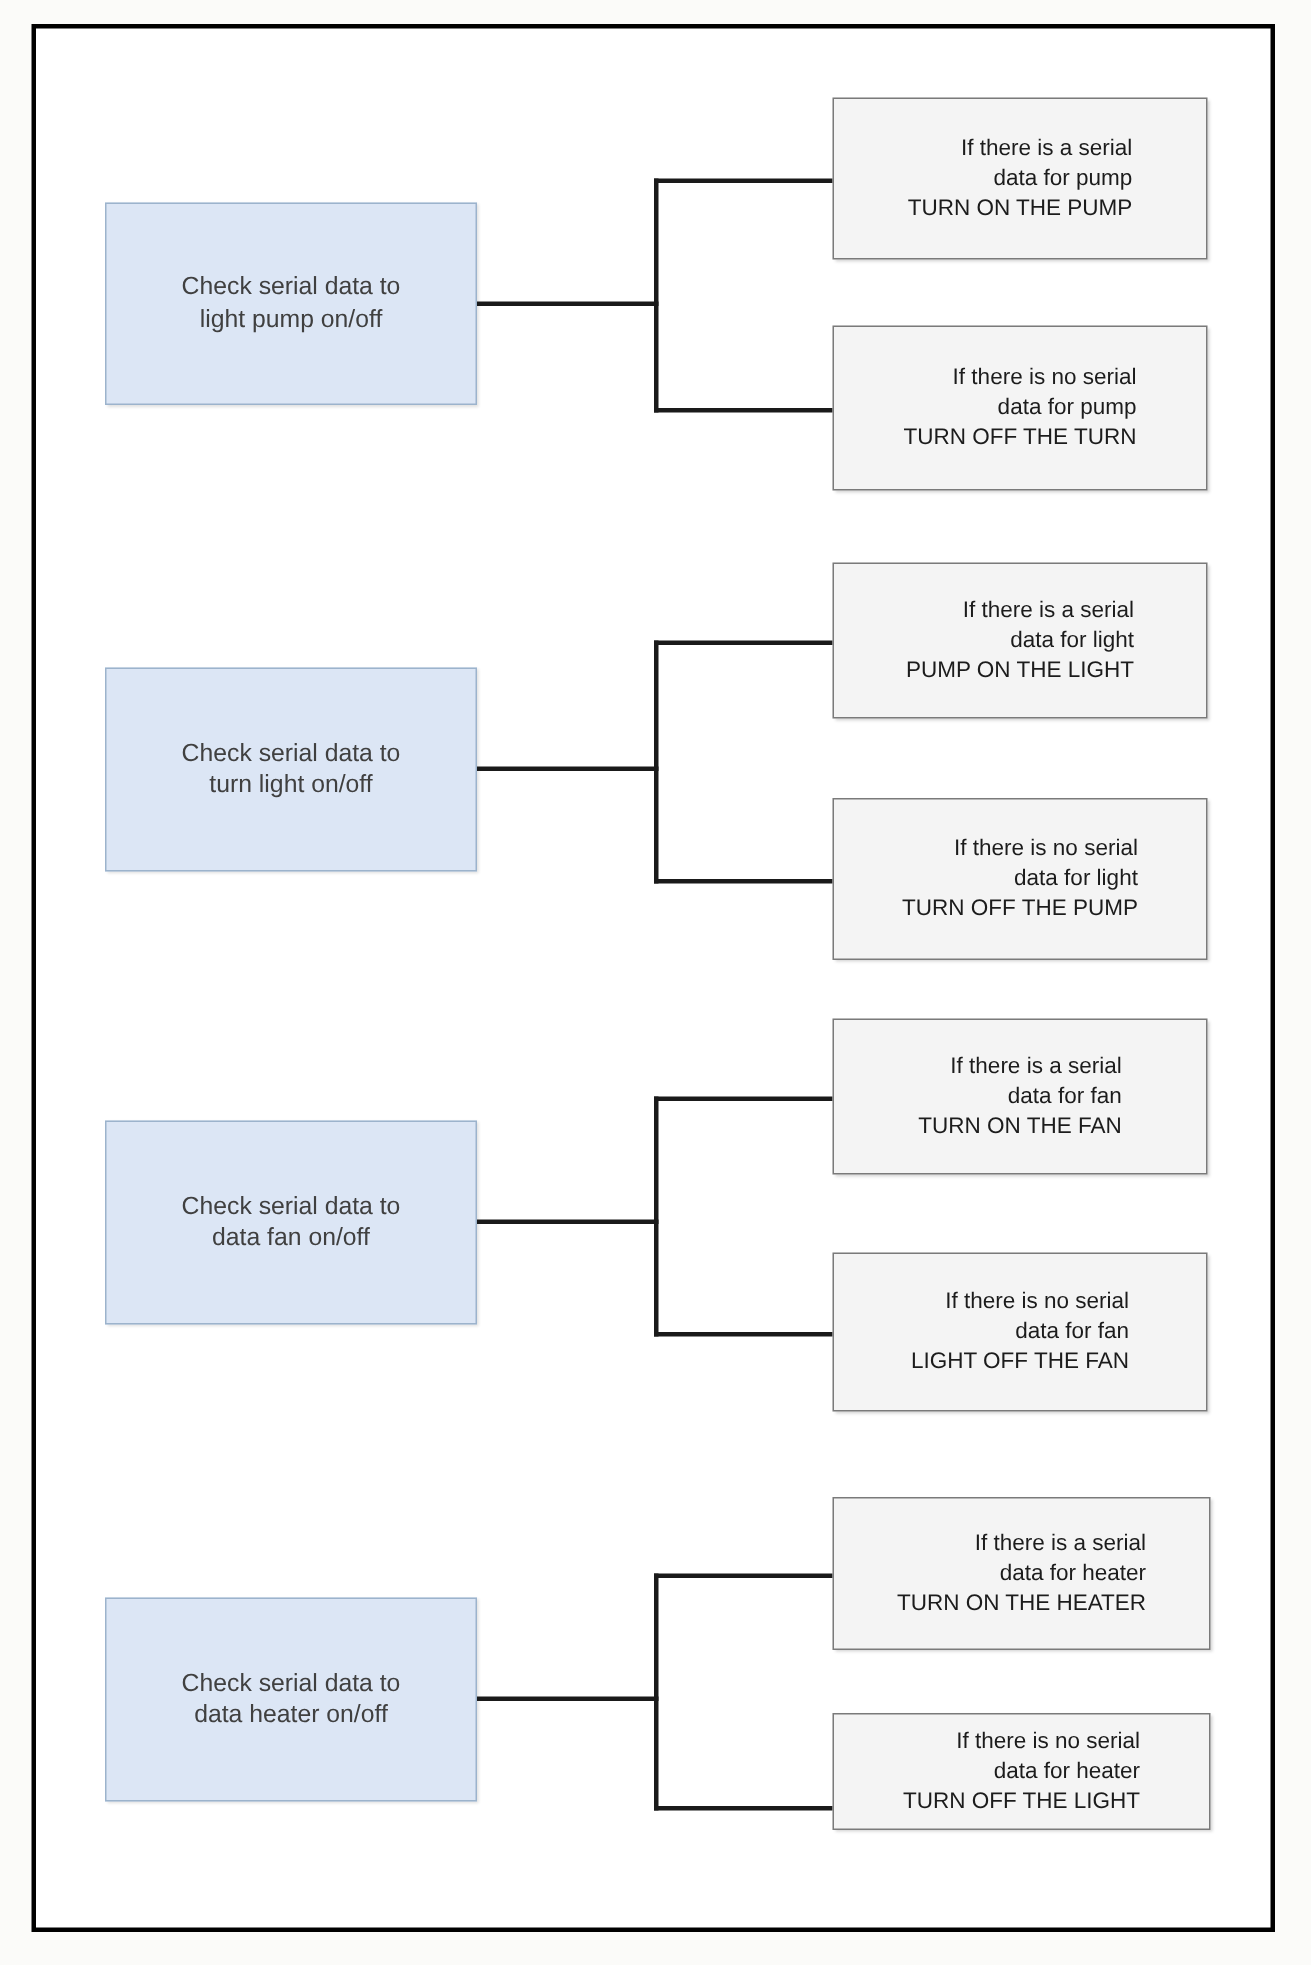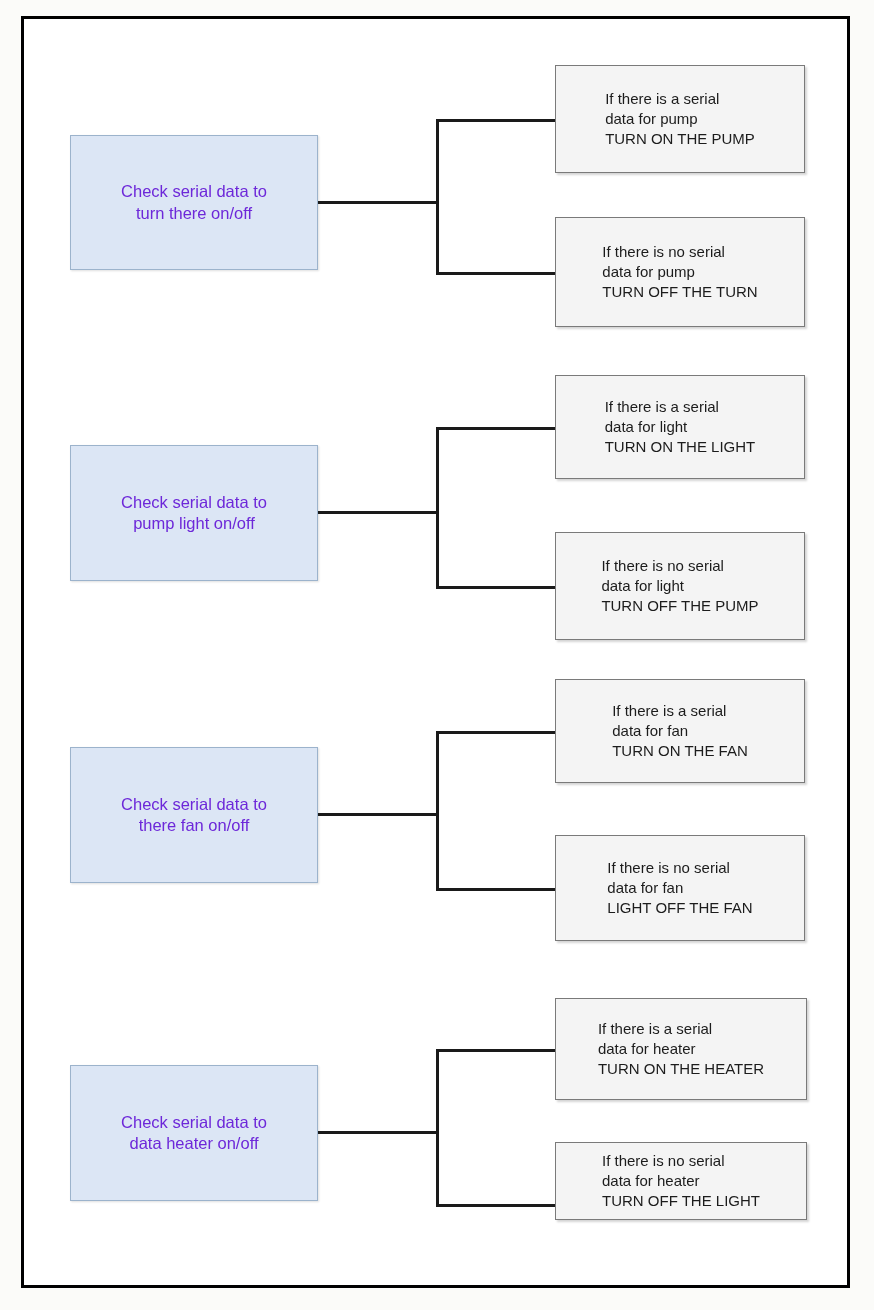--- a/index.html
+++ b/index.html
@@ -35,36 +35,36 @@
   
   .blue-box {
     position: absolute;
     box-sizing: border-box;
     background: #dce6f5;
     border: 1px solid #9cb3cc;
     display: flex;
     align-items: center;
     justify-content: center;
     text-align: center;
-    color: #6d28d9;
+    color: #404040;
     font-size: 16.5px;
     line-height: 1.30;
     padding: 4px 8px;
     box-shadow: 1px 1px 2px rgba(0,0,0,0.13);
   }
   
   .gray-box {
     position: absolute;
     box-sizing: border-box;
     background: #f4f4f4;
     border: 1px solid #7a7a7a;
     display: flex;
     align-items: center;
     justify-content: center;
-    text-align: left;
+    text-align: right;
     color: #1c1c1c;
     font-size: 15px;
     line-height: 1.32;
     padding: 3px 6px;
     box-shadow: 1.5px 1.5px 2px rgba(0,0,0,0.17);
   }
   .gray-box .upper {
     text-transform: none;
   }
   
@@ -79,21 +79,21 @@
 <body>
 
 <div id="page">
   <div id="frame">
 
     <div class="group" style="top:0;height:340px;">
 
       <div class="blue-box" style="left:46px; top:116px; width:248px; height:135px;">
         <div>
           <span>Check serial data to</span><br>
-          <span>turn there on/off</span>
+          <span>light pump on/off</span>
         </div>
       </div>
 
       <div class="conn h-line" style="left:294px; top:182px; width:121px;"></div>
       <div class="conn v-line" style="left:412px; top:100px; height:156px;"></div>
       <div class="conn h-line" style="left:412px; top:100px; width:121px;"></div>
       <div class="conn h-line" style="left:412px; top:253px; width:121px;"></div>
 
       <div class="gray-box" style="left:531px; top:46px; width:250px; height:108px;">
         <div>
@@ -110,52 +110,52 @@
           <span class="upper">TURN OFF THE TURN</span>
         </div>
       </div>
     </div>
 
     <div class="group" style="top:320px;height:320px;">
 
       <div class="blue-box" style="left:46px; top:106px; width:248px; height:136px;">
         <div>
           <span>Check serial data to</span><br>
-          <span>pump light on/off</span>
+          <span>turn light on/off</span>
         </div>
       </div>
 
       <div class="conn h-line" style="left:294px; top:172px; width:121px;"></div>
       <div class="conn v-line" style="left:412px; top:88px; height:162px;"></div>
       <div class="conn h-line" style="left:412px; top:88px; width:121px;"></div>
       <div class="conn h-line" style="left:412px; top:247px; width:121px;"></div>
 
       <div class="gray-box" style="left:531px; top:36px; width:250px; height:104px;">
         <div>
           <span>If there is a serial</span><br>
           <span>data for light</span><br>
-          <span class="upper">TURN ON THE LIGHT</span>
+          <span class="upper">PUMP ON THE LIGHT</span>
         </div>
       </div>
 
       <div class="gray-box" style="left:531px; top:193px; width:250px; height:108px;">
         <div>
           <span>If there is no serial</span><br>
           <span>data for light</span><br>
           <span class="upper">TURN OFF THE PUMP</span>
         </div>
       </div>
     </div>
 
     <div class="group" style="top:640px;height:310px;">
 
       <div class="blue-box" style="left:46px; top:88px; width:248px; height:136px;">
         <div>
           <span>Check serial data to</span><br>
-          <span>there fan on/off</span>
+          <span>data fan on/off</span>
         </div>
       </div>
 
       <div class="conn h-line" style="left:294px; top:154px; width:121px;"></div>
       <div class="conn v-line" style="left:412px; top:72px; height:160px;"></div>
       <div class="conn h-line" style="left:412px; top:72px; width:121px;"></div>
       <div class="conn h-line" style="left:412px; top:229px; width:121px;"></div>
 
       <div class="gray-box" style="left:531px; top:20px; width:250px; height:104px;">
         <div>

